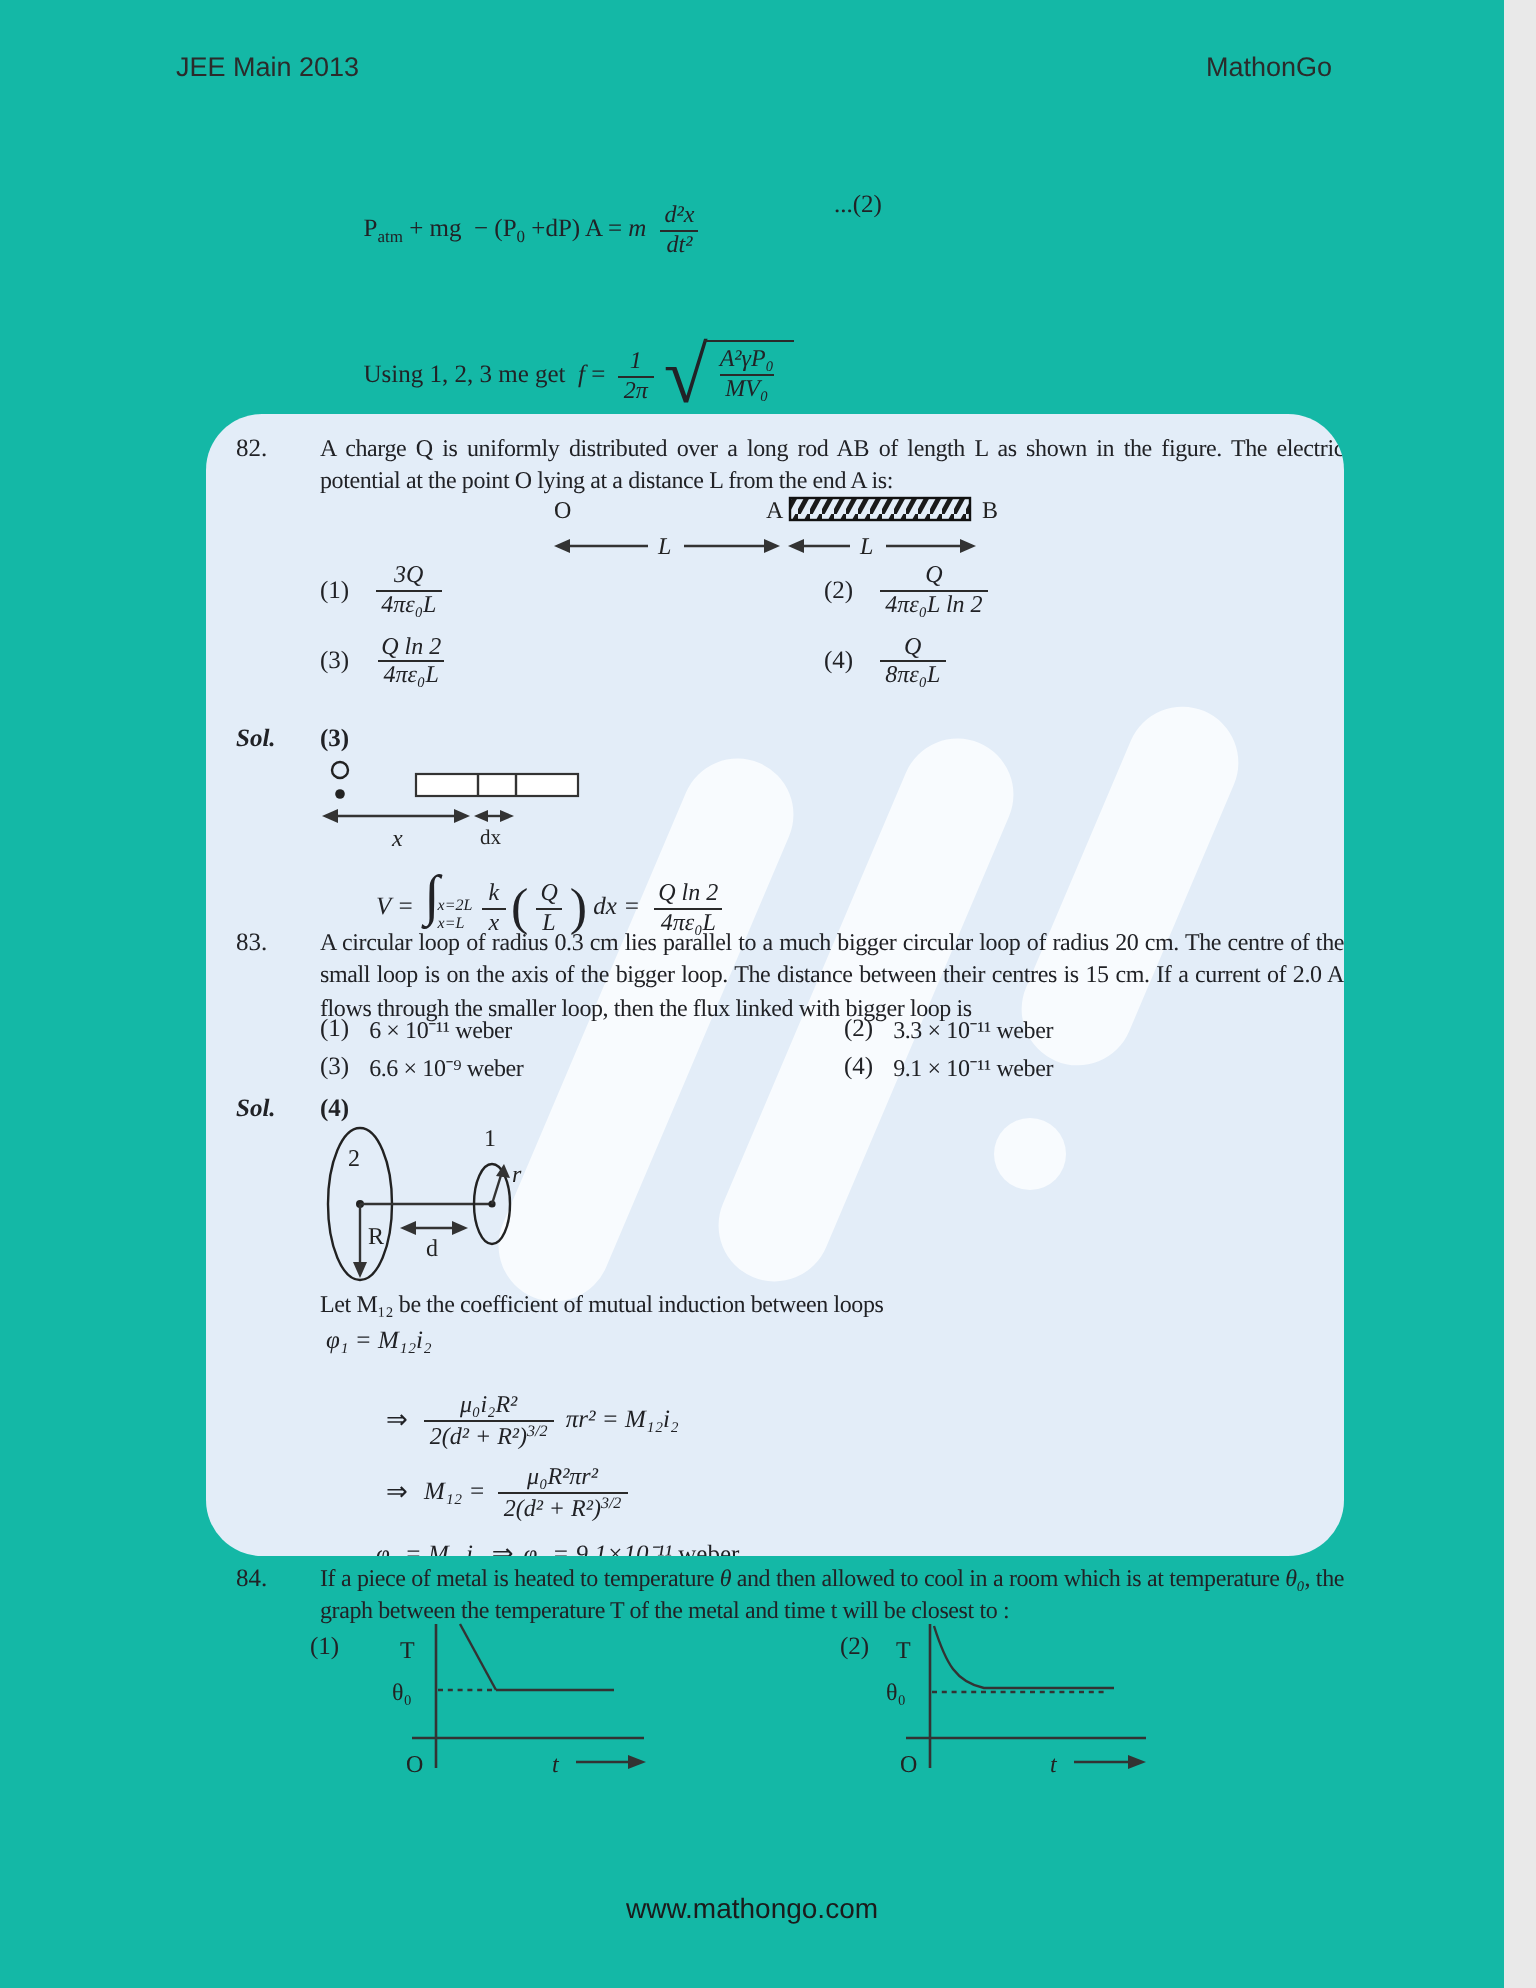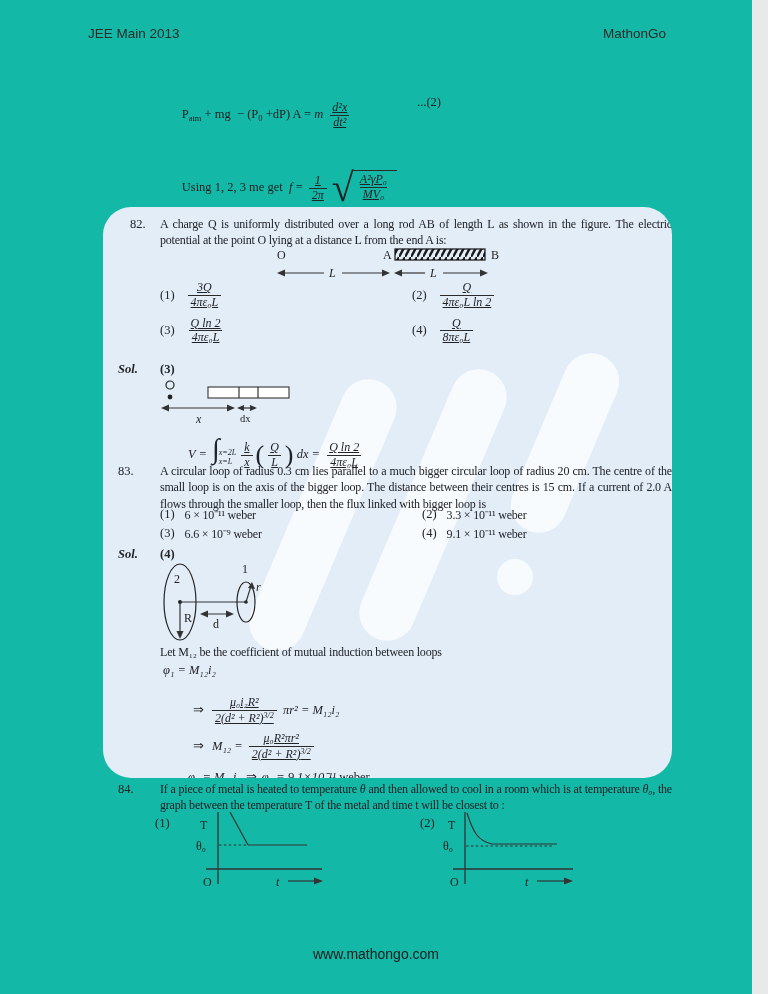--- a/index.html
+++ b/index.html
@@ -12,21 +12,21 @@
   .ftr{position:absolute;top:946px;left:0;right:0;text-align:center;
        font-family:"Liberation Sans",sans-serif;font-size:14px;color:#1b1b1b;}
   
   .eqline{white-space:pre;font-size:12.5px;}
   .mi{font-style:italic;}
   .sb{font-size:8.5px;vertical-align:-3px;}
   .sp{font-size:8.5px;vertical-align:5px;}
   .sp2{font-size:8px;vertical-align:4px;font-style:italic;}
   .arr{font-family:"DejaVu Sans","Liberation Sans",sans-serif;font-size:13px;margin:0 5px;}
   .frac{display:inline-flex;flex-direction:column;align-items:center;vertical-align:middle;
-        text-align:center;font-size:12px;line-height:1.15;font-style:italic;margin:0 3px;text-decoration:underline;}
+        text-align:center;font-size:12px;line-height:1.15;font-style:italic;margin:0 3px;}
   .frac .num{padding:0 3px;}
   .frac .den{border-top:1px solid #2a2a2a;padding:0 3px;}
   .sqrt{display:inline-flex;align-items:flex-start;vertical-align:middle;margin-left:2px;}
   .sqrt .sign{font-size:40px;line-height:42px;font-weight:300;margin-right:-2px;}
   .sqrt .sqbody{border-top:1.4px solid #2a2a2a;padding:2px 4px 0 2px;margin-top:3px;}
   .intwrap{display:inline-flex;align-items:center;margin:0 2px;}
   .int{font-size:28px;line-height:30px;font-style:italic;}
   .ilim{display:inline-flex;flex-direction:column;justify-content:flex-end;height:34px;
         font-size:8px;font-style:italic;margin-left:-1px;}
   .bigp{font-size:26px;font-weight:300;line-height:1;vertical-align:middle;}
@@ -75,21 +75,21 @@
   <div class="panel">
     <div class="wm">
       <div class="stripe" style="left:192px;top:163px;height:290px;"></div>
       <div class="stripe" style="left:302px;top:153px;height:290px;"></div>
       <div class="stripe" style="left:434px;top:141px;height:190px;"></div>
       <div class="wmdot" style="left:394px;top:352px;"></div>
     </div>
 
     <div class="content">
 
-      <span class="abs qnum" style="left:15px;top:10px;margin-left:12px;">82.</span>
+      <span class="abs qnum" style="left:15px;top:10px;">82.</span>
       <div class="abs qtext" style="left:57px;top:9px;width:512px;">A charge Q is uniformly distributed over a long rod AB of length L as shown in the figure.  The electric potential at the point O lying at a distance L from the end A is:</div>
 
       <svg class="abs" style="left:170px;top:39px;" width="230" height="38" viewBox="0 0 230 38">
         <defs>
           <pattern id="hatch82" width="6" height="11" patternUnits="userSpaceOnUse">
             <path d="M0,11 L6,0" stroke="#1a1a1a" stroke-width="2.4"></path>
           </pattern>
         </defs>
         <text x="4" y="13">O</text>
         <text x="110" y="13">A</text>

